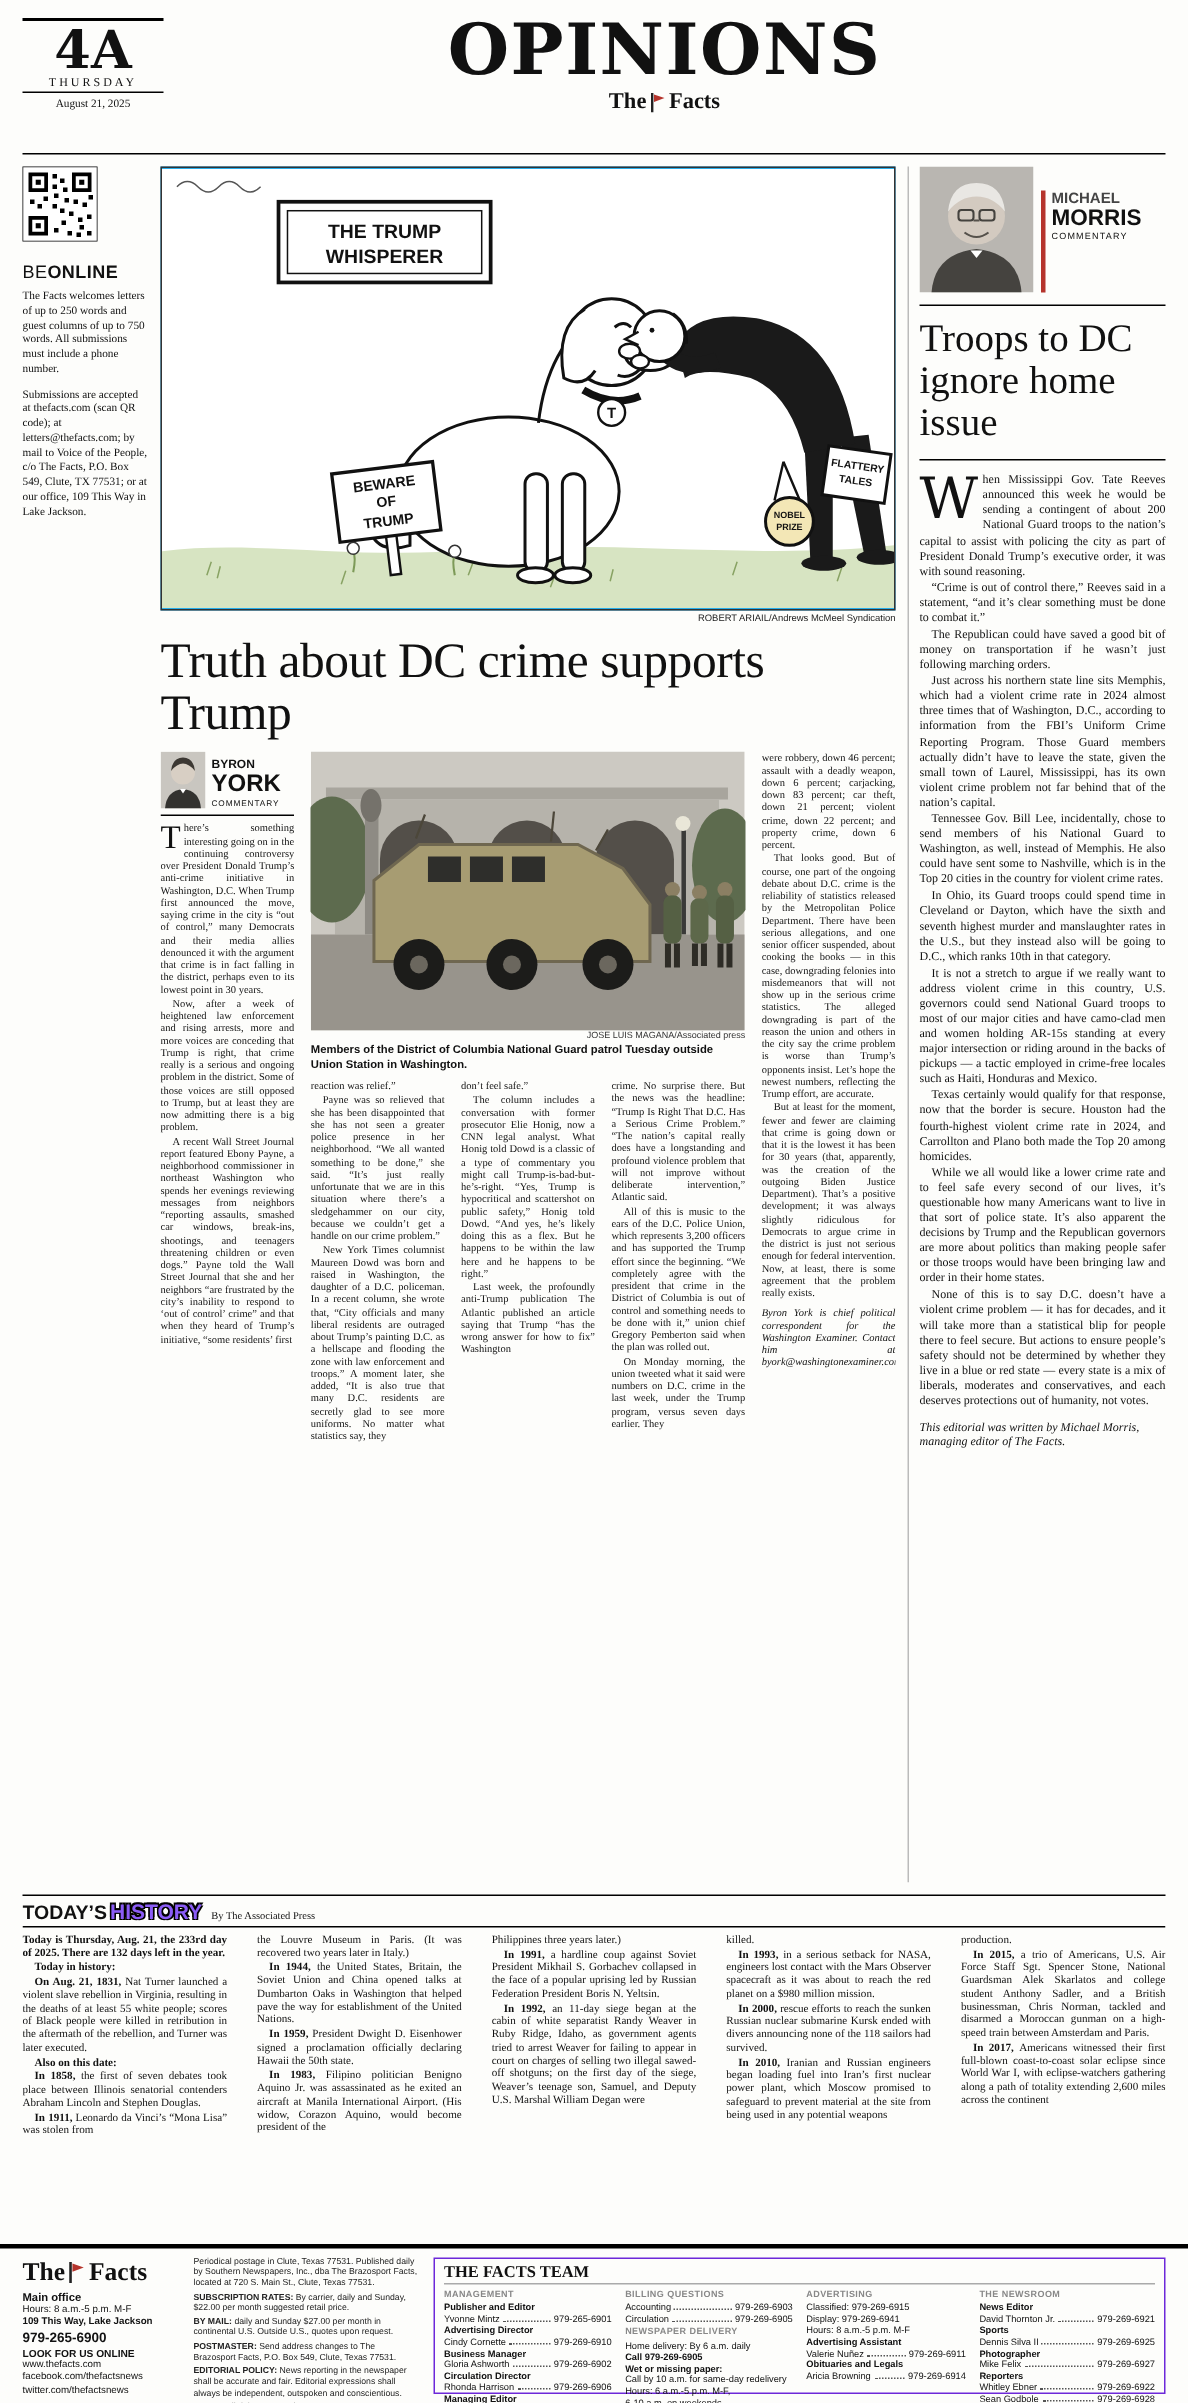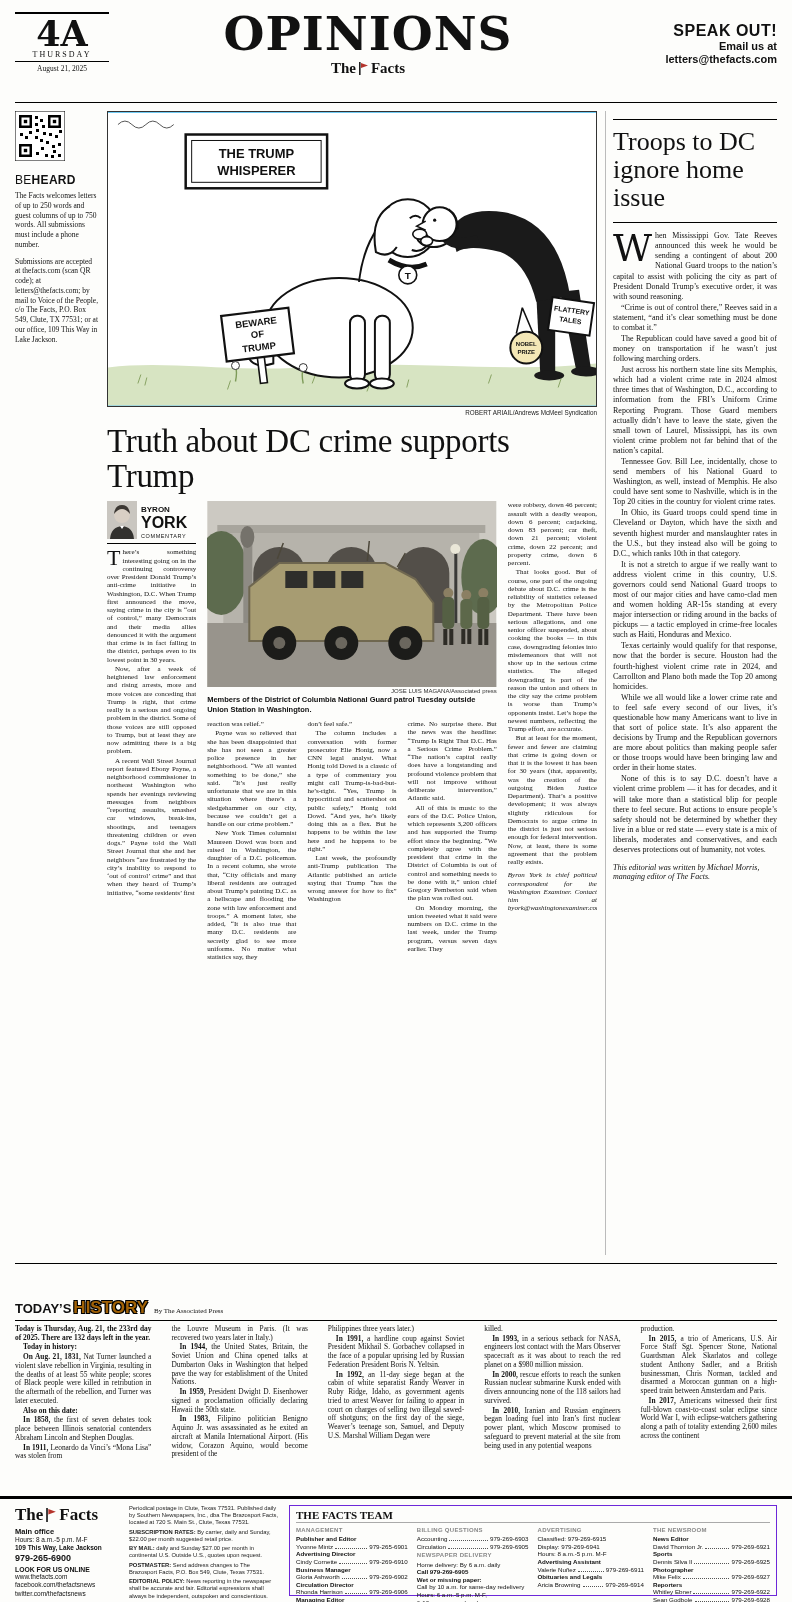--- a/index.html
+++ b/index.html
@@ -73,22 +73,22 @@
   .m-role  { font-size:6px; letter-spacing:0.8px; margin-top:2px; }
   .m-headline { font-size:26px; line-height:1.08; font-weight:400; border-top:1px solid #000; margin-top:8px; padding:8px 0 10px; }
   .m-body { font-size:8px; line-height:1.26; text-align:justify; border-top:1px solid #000; padding-top:8px; }
   .dropcap-big p:first-child::first-letter { float:left; font-size:38px; line-height:0.8; padding:2px 3px 0 0; font-family:"DejaVu Serif", serif; }
   .m-footnote { font-size:8px; font-style:italic; margin-top:8px; text-align:left; }
 
   
   .history { margin:8px 15px 0; border-top:1px solid #000; height:216px; overflow:hidden; }
   .hist-title-row { display:flex; align-items:baseline; gap:6px; padding:2px 0 2px; border-bottom:1px solid #000; }
   .hist-today { font-family:"Liberation Sans", sans-serif; font-weight:900; font-size:13px; }
-  .hist-history { font-family:"Liberation Sans", sans-serif; font-weight:900; font-size:17px; color:#a16207; margin-left:-4px;
-                  text-shadow:-1px -1px 0 #000, 1px -1px 0 #000, -1px 1px 0 #000, 1px 1px 0 #000;margin-top:32px; }
+  .hist-history { font-family:"Liberation Sans", sans-serif; font-weight:900; font-size:14px; color:#8b5cf6; margin-left:-4px;
+                  text-shadow:-1px -1px 0 #000, 1px -1px 0 #000, -1px 1px 0 #000, 1px 1px 0 #000; }
   .hist-by { font-size:7px; }
   .hist-cols { display:grid; grid-template-columns:repeat(5,1fr); column-gap:20px; padding-top:4px; font-size:7.4px; line-height:1.18; text-align:justify; }
   .hist-cols .flow p { margin-bottom:1px; }
 
   
   .footer { position:absolute; left:0; right:0; bottom:0; height:106px; border-top:3px solid #000;
             padding:6px 15px 6px; display:flex; gap:10px; background:#fdfdfb; font-family:"Liberation Sans", sans-serif; }
   .f-logo-block { width:104px; flex:none; }
   .f-logo { font-family:"Liberation Serif", serif; font-weight:bold; font-size:17px; display:flex; align-items:center; gap:2px; }
   .f-office-title { font-weight:bold; font-size:7.5px; margin-top:2px; }
@@ -124,25 +124,20 @@
     <div class="hdr-center">
       <div class="opinions">OPINIONS</div>
       <div class="logo">
         <span>The</span>
         <svg width="11" height="13" viewBox="0 0 11 13">
             <rect x="1" y="0" width="1.6" height="13" fill="#222"></rect>
             <path d="M3,1 L10,3.4 L3,6 Z" fill="#b5342c"></path>
           </svg>
         <span>Facts</span>
       </div>
-    </div>
-    <div class="speak">
-      <div class="speak-title">SPEAK OUT!</div>
-      <div class="speak-line">Email us at</div>
-      <div class="speak-line">letters@thefacts.com</div>
     </div>
   </div>
   <div class="hdr-rule"></div>
 
   <div class="main">
 
     <div class="rail-left">
       <svg class="qr" viewBox="0 0 50 50">
         <rect width="50" height="50" fill="#fff" stroke="#000" stroke-width="1"></rect>
         <g fill="#000">
@@ -178,21 +173,21 @@
             <rect x="30" y="43" width="3" height="3"></rect>
             <rect x="36" y="44" width="3" height="3"></rect>
           <rect x="43" y="43" width="3" height="3"></rect>
             <rect x="44" y="19" width="3" height="3"></rect>
             <rect x="5" y="22" width="3" height="3"></rect>
           <rect x="10" y="25" width="3" height="3"></rect>
             <rect x="14" y="20" width="3" height="3"></rect>
         </g>
       </svg>
       <div class="beheard-title">
-        <span class="t-be">BE</span><span class="t-heard">HEARD</span>
+        <span class="t-be">BE</span><span class="t-heard">ONLINE</span>
       </div>
       <div class="policy">
           <p>The Facts welcomes letters of up to 250 words and guest columns of up to 750 words. All submissions must include a phone number.</p>
           <p>Submissions are accepted at thefacts.com (scan QR code); at letters@thefacts.com; by mail to Voice of the People, c/o The Facts, P.O. Box 549, Clute, TX 77531; or at our office, 109 This Way in Lake Jackson.</p>
         </div>
     </div>
 
     <div class="center">
 
       <div class="cartoon">
@@ -377,20 +372,37 @@
               <p>were robbery, down 46 percent; assault with a deadly weapon, down 6 percent; carjacking, down 83 percent; car theft, down 21 percent; violent crime, down 22 percent; and property crime, down 6 percent.</p>
               <p>That looks good. But of course, one part of the ongoing debate about D.C. crime is the reliability of statistics released by the Metropolitan Police Department. There have been serious allegations, and one senior officer suspended, about cooking the books — in this case, downgrading felonies into misdemeanors that will not show up in the serious crime statistics. The alleged downgrading is part of the reason the union and others in the city say the crime problem is worse than Trump’s opponents insist. Let’s hope the newest numbers, reflecting the Trump effort, are accurate.</p>
               <p>But at least for the moment, fewer and fewer are claiming that crime is going down or that it is the lowest it has been for 30 years (that, apparently, was the creation of the outgoing Biden Justice Department). That’s a positive development; it was always slightly ridiculous for Democrats to argue crime in the district is just not serious enough for federal intervention. Now, at least, there is some agreement that the problem really exists.</p>
             </div>
           <p class="bio">Byron York is chief political correspondent for the Washington Examiner. Contact him at byork@washingtonexaminer.com.</p>
         </div>
       </div>
     </div>
 
     <div class="rail-right">
+      <div class="m-top">
+        <svg class="m-photo" width="76" height="84" viewBox="0 0 76 84">
+          <rect width="76" height="84" fill="#b9b6b1"></rect>
+          <circle cx="38" cy="33" r="19" fill="#d3cac0"></circle>
+          <path d="M19,30 Q21,11 38,11 Q55,11 57,30 Q49,20 38,20 Q27,20 19,30 Z" fill="#e9e7e3"></path>
+          <rect x="26" y="29" width="10" height="7" rx="2" fill="none" stroke="#44423e" stroke-width="1.4"></rect>
+          <rect x="40" y="29" width="10" height="7" rx="2" fill="none" stroke="#44423e" stroke-width="1.4"></rect>
+          <path d="M36,36 h4 M30,44 q8,6 16,0" stroke="#55514b" stroke-width="1.4" fill="none"></path>
+          <path d="M8,84 Q10,58 38,55 Q66,58 68,84 Z" fill="#45433f"></path>
+          <path d="M34,56 l4,5 l4,-5 Z" fill="#fff"></path>
+        </svg>
+        <div class="m-namebox">
+          <div class="m-first">MICHAEL</div>
+          <div class="m-last">MORRIS</div>
+          <div class="m-role">COMMENTARY</div>
+        </div>
+      </div>
       <div class="m-headline">Troops to DC ignore home issue</div>
       <div class="m-body flow dropcap-big">
           <p>When Mississippi Gov. Tate Reeves announced this week he would be sending a contingent of about 200 National Guard troops to the nation’s capital to assist with policing the city as part of President Donald Trump’s executive order, it was with sound reasoning.</p>
           <p>“Crime is out of control there,” Reeves said in a statement, “and it’s clear something must be done to combat it.”</p>
           <p>The Republican could have saved a good bit of money on transportation if he wasn’t just following marching orders.</p>
           <p>Just across his northern state line sits Memphis, which had a violent crime rate in 2024 almost three times that of Washington, D.C., according to information from the FBI’s Uniform Crime Reporting Program. Those Guard members actually didn’t have to leave the state, given the small town of Laurel, Mississippi, has its own violent crime problem not far behind that of the nation’s capital.</p>
           <p>Tennessee Gov. Bill Lee, incidentally, chose to send members of his National Guard to Washington, as well, instead of Memphis. He also could have sent some to Nashville, which is in the Top 20 cities in the country for violent crime rates.</p>
           <p>In Ohio, its Guard troops could spend time in Cleveland or Dayton, which have the sixth and seventh highest murder and manslaughter rates in the U.S., but they instead also will be going to D.C., which ranks 10th in that category.</p>
           <p>It is not a stretch to argue if we really want to address violent crime in this country, U.S. governors could send National Guard troops to most of our major cities and have camo-clad men and women holding AR-15s standing at every major intersection or riding around in the backs of pickups — a tactic employed in crime-free locales such as Haiti, Honduras and Mexico.</p>
           <p>Texas certainly would qualify for that response, now that the border is secure. Houston had the fourth-highest violent crime rate in 2024, and Carrollton and Plano both made the Top 20 among homicides.</p>

